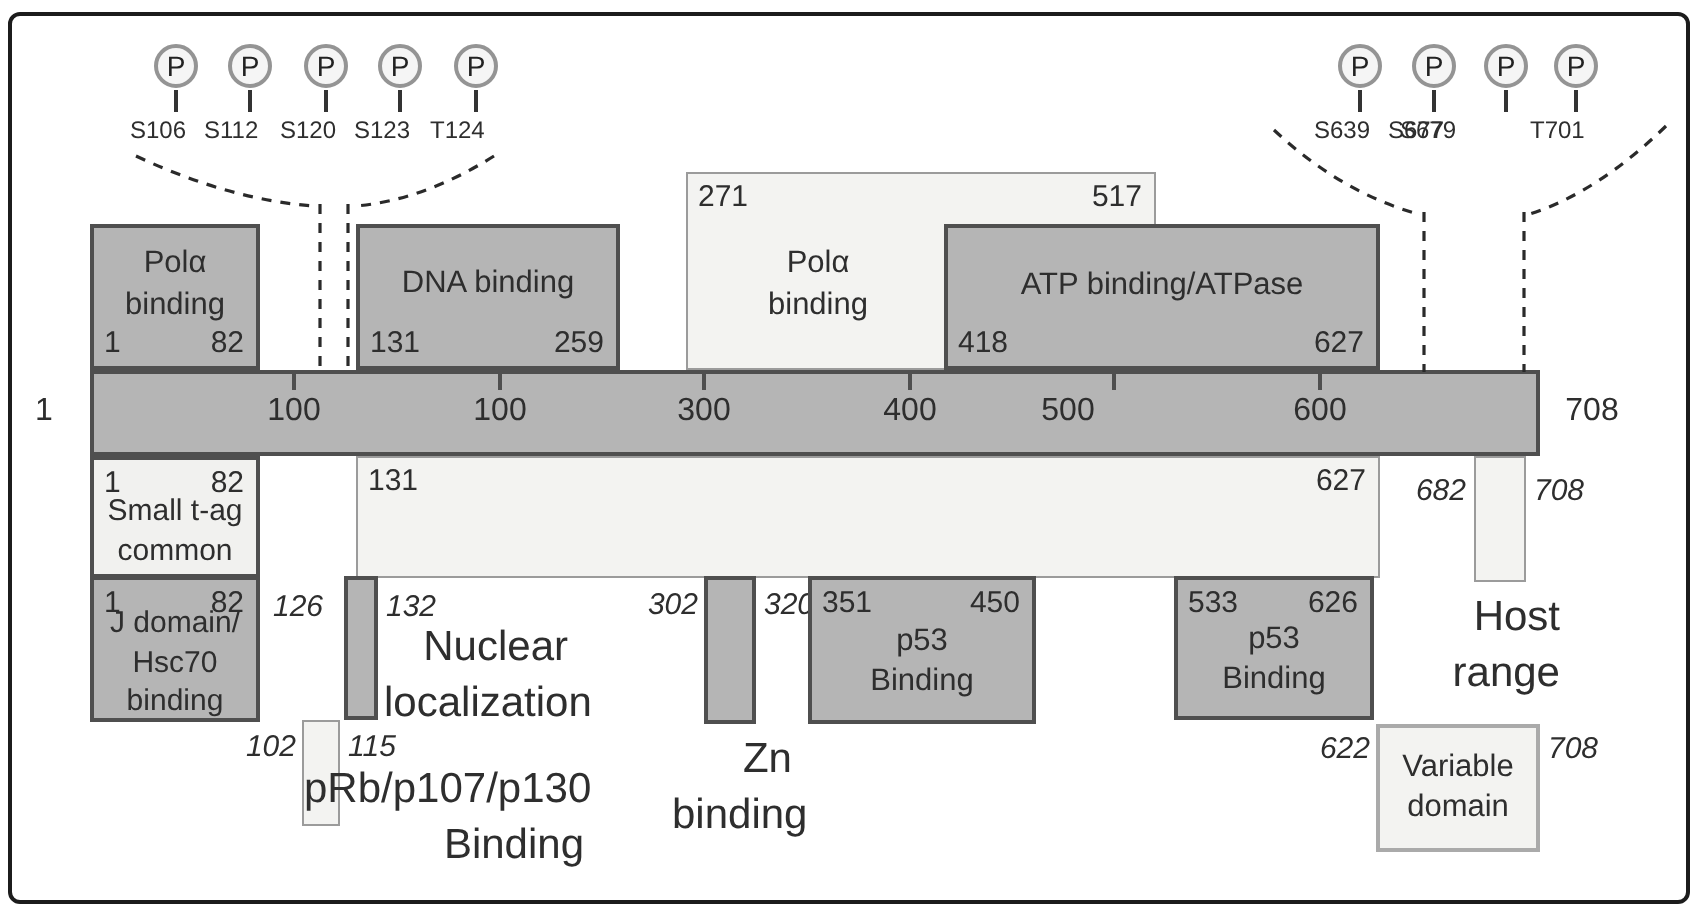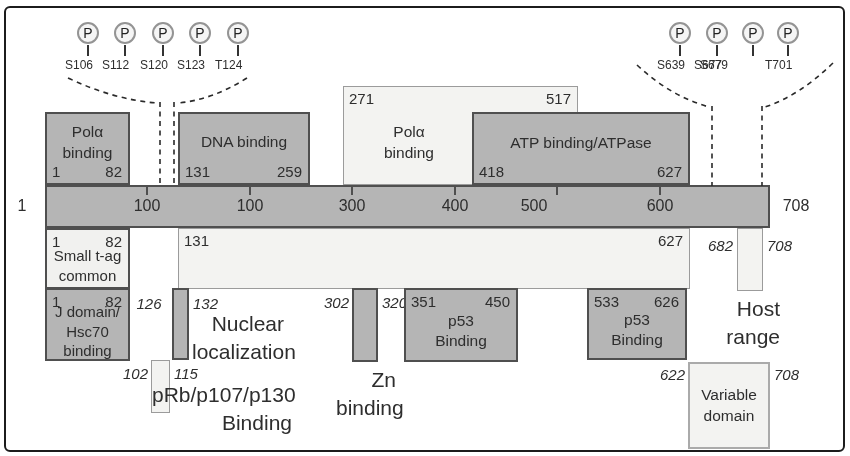--- a/index.html
+++ b/index.html
@@ -201,20 +201,20 @@
     <span class="num num-tr">450</span>
   </div>
 
   <div class="box dark" style="left:587px; top:288px; width:100px; height:72px;">
     <span class="lbl" style="padding-top:12px;">p53
 Binding</span>
     <span class="num num-tl">533</span>
     <span class="num num-tr">626</span>
   </div>
 
-  <div class="box" style="left:688px; top:362px; width:82px; height:87px; background:#f3f3f1; border:2px solid #aaaaaa;">
+  <div class="box" style="left:688px; top:362px; width:82px; height:64px; background:#f3f3f1; border:2px solid #aaaaaa;">
     <span class="lbl">Variable
 domain</span>
   </div>
   <span class="outnum" style="left:645px; top:367px; width:40px; text-align:right;">622</span>
   <span class="outnum" style="left:774px; top:367px;">708</span>
 
 </div>
 
 </body></html>

